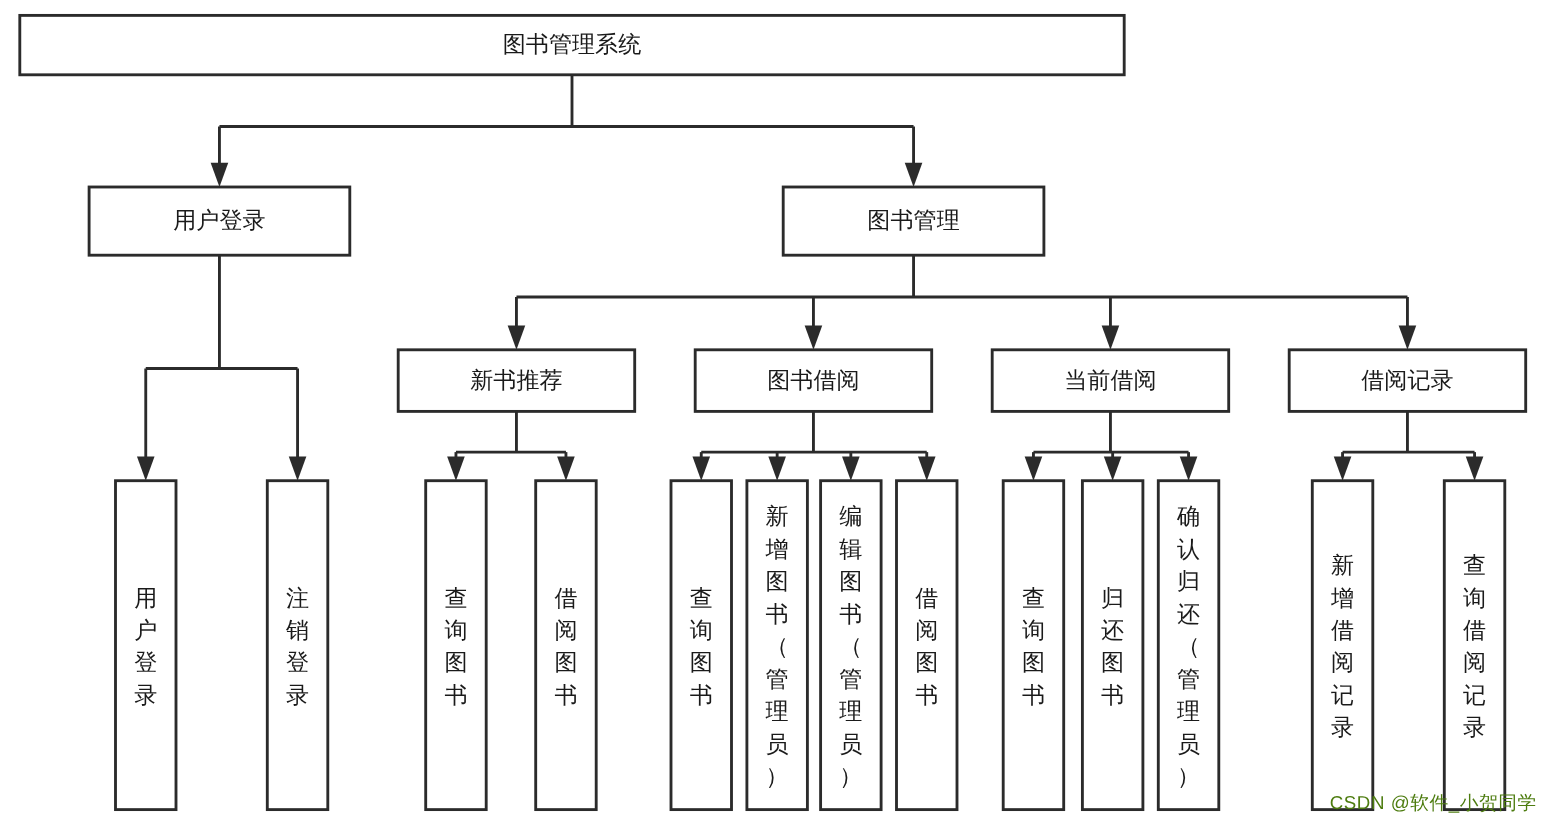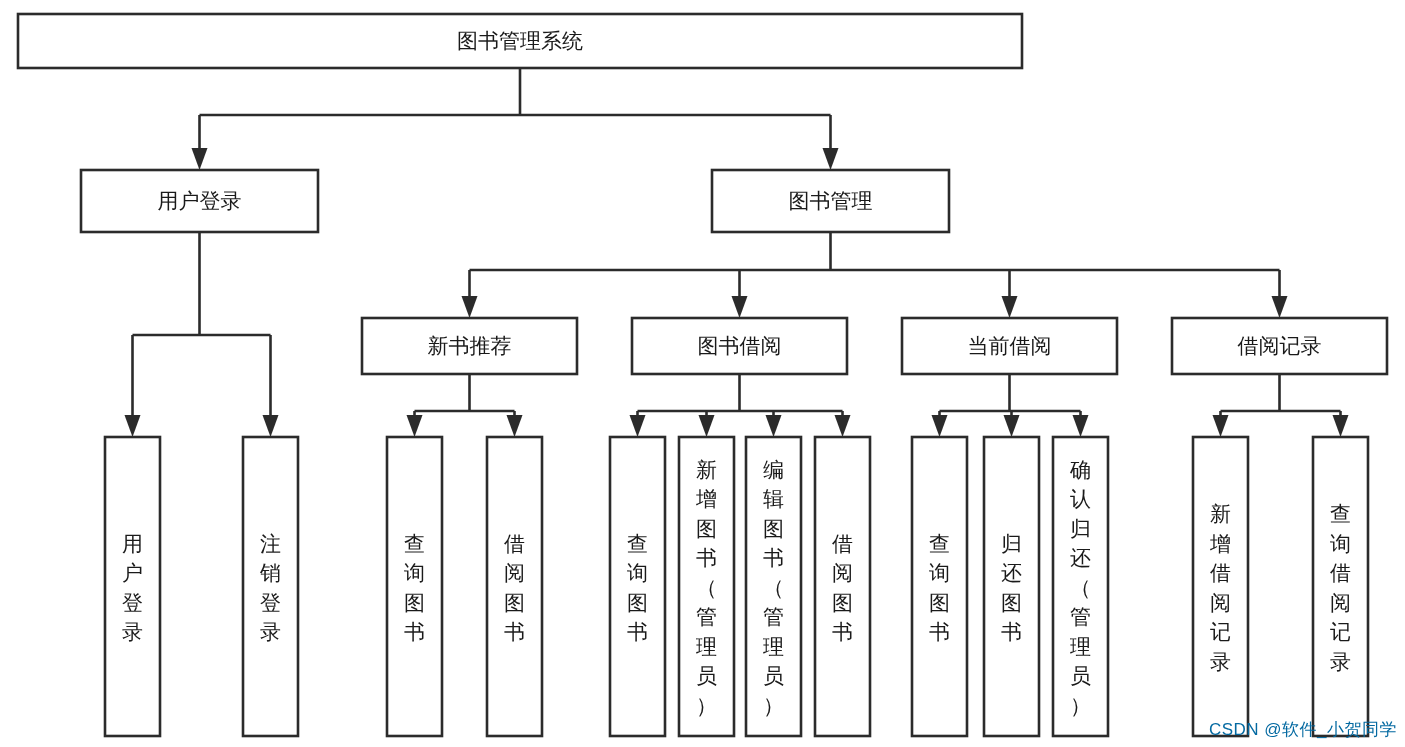--- a/index.html
+++ b/index.html
@@ -15,21 +15,21 @@
     font-family:"Liberation Sans","DejaVu Sans",sans-serif;
     font-size:21px;fill:#1a1a1a;text-anchor:middle;dominant-baseline:middle;
   }
   .node-label-v{
     font-family:"Liberation Sans","DejaVu Sans",sans-serif;
     font-size:21px;fill:#1a1a1a;text-anchor:middle;
   }
   .watermark{
     position:absolute;right:8px;bottom:6px;
     font-family:"Liberation Sans","DejaVu Sans",sans-serif;
-    font-size:17px;color:#0369a1;letter-spacing:0.5px;
+    font-size:17px;color:#4d7c0f;letter-spacing:0.5px;
     white-space:nowrap;pointer-events:none;margin-left:44px;
   }
 </style>
 </head>
 <body>
 
 <svg id="canvas" viewBox="0 0 1405 747" xmlns="http://www.w3.org/2000/svg">
   <g id="connectors">
       <line x1="520" y1="68" x2="520" y2="115" class="conn"></line>
       <line x1="199.5" y1="115" x2="830.5" y2="115" class="conn"></line>

